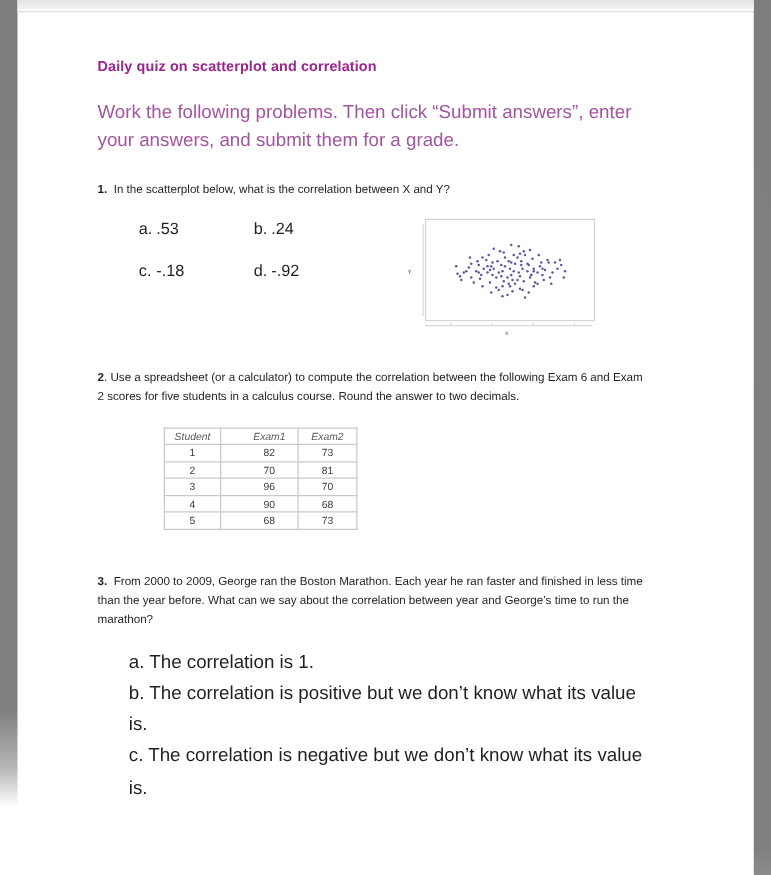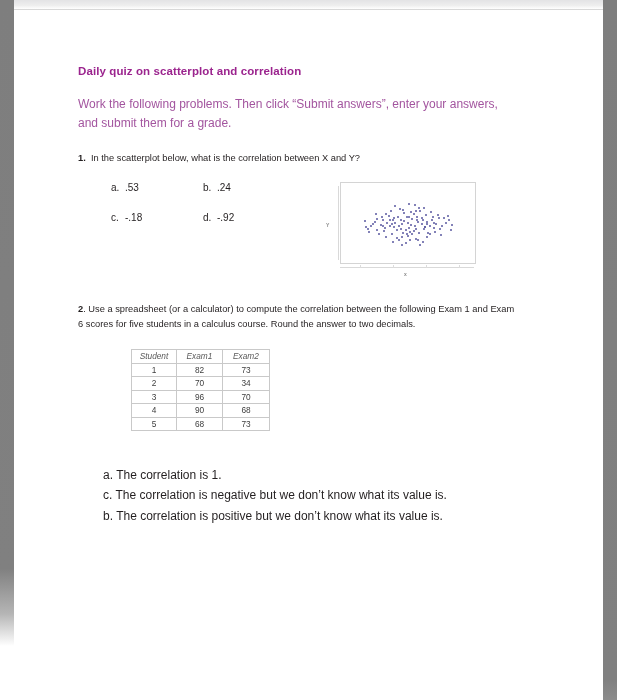--- a/index.html
+++ b/index.html
@@ -42,34 +42,34 @@
     position: absolute;
     top: 10px;
     left: 15px;
     right: 15px;
     bottom: 0;
     background: #ffffff;
   }
   .content {
     position: absolute;
     left: 63px;
-    top: 55px;
+    top: 38px;
     width: 460px;
   }
 
   .quiz-title {
     color: #9B248E;
     font-size: 11.5px;
     font-weight: bold;
     letter-spacing: 0.1px;
     margin: 0 0 18px 0;
   }
   .instructions {
     color: #A3559F;
-    font-size: 12px;
+    font-size: 15px;
     line-height: 1.55;
     margin: 0 0 19px 0;
     width: 440px;
   }
 
   .q-block {
     position: relative;
     color: #231f20;
   }
   .q-text {
@@ -95,21 +95,21 @@
     width: 230px;
     padding-left: 33px;
     box-sizing: border-box;
   }
   .choice-grid {
     display: grid;
     grid-template-columns: 92px 92px;
     row-gap: 19px;
   }
   .choice {
-    font-size: 10px;
+    font-size: 13px;
     color: #231f20;
     white-space: nowrap;
   }
   .choice .lab {
     display: inline-block;
     width: 14px;
   }
 
   
   .plot-wrap {
@@ -191,33 +191,33 @@
     color: #3d3d3d;
     text-align: center;
     padding: 1px 0 1.5px 0;
     font-weight: normal;
   }
   .exam-table th {
     color: #5a5a5a;
     font-style: italic;
   }
   .exam-table th:nth-child(1), .exam-table td:nth-child(1) { width: 44px; }
-  .exam-table th:nth-child(2), .exam-table td:nth-child(2) { width: 45px; }
+  .exam-table th:nth-child(2), .exam-table td:nth-child(2) { width: 45px; padding-left: 16px; }
   .exam-table th:nth-child(3), .exam-table td:nth-child(3) { width: 46px; }
 
   
   .q3 {
     margin-top: 34px;
     width: 440px;
   }
   .q3-choices {
     margin: 14px 0 0 25px;
   }
   .q3-choice {
-    font-size: 12px;
+    font-size: 15px;
     color: #231f20;
     line-height: 1.68;
   }
 
   .footer-note {
     margin-top: 32px;
     font-size: 9.3px;
     color: #A3559F;
   }
 </style>
@@ -367,40 +367,40 @@
           <div class="x-tick" style="left:40px"></div>
           <div class="x-tick" style="left:73px"></div>
           <div class="x-tick" style="left:106px"></div>
           <div class="x-tick" style="left:139px"></div>
           <div class="x-axis-label">x</div>
         </div>
       </div>
     </div>
 
     <div class="q-block q2">
-      <p class="q-text"><span class="q-num">2</span><span>. Use a spreadsheet (or a calculator) to compute the correlation between the following Exam 1 and Exam 6 scores for five students in a calculus course. Round the answer to two decimals.</span></p>
+      <p class="q-text"><span class="q-num">2</span><span>. Use a spreadsheet (or a calculator) to compute the correlation between the following Exam 6 and Exam 2 scores for five students in a calculus course. Round the answer to two decimals.</span></p>
 
       <table class="exam-table">
         <thead>
           <tr>
             <th>Student</th>
             <th>Exam1</th>
             <th>Exam2</th>
           </tr>
         </thead>
         <tbody>
           <tr>
             <td>1</td>
             <td>82</td>
             <td>73</td>
           </tr>
           <tr>
             <td>2</td>
             <td>70</td>
-            <td>34</td>
+            <td>81</td>
           </tr>
           <tr>
             <td>3</td>
             <td>96</td>
             <td>70</td>
           </tr>
           <tr>
             <td>4</td>
             <td>90</td>
             <td>68</td>
@@ -408,23 +408,24 @@
           <tr>
             <td>5</td>
             <td>68</td>
             <td>73</td>
           </tr>
         </tbody>
       </table>
     </div>
 
     <div class="q-block q3">
+      <p class="q-text"><span class="q-num">3.</span>&nbsp; <span>From 2000 to 2009, George ran the Boston Marathon. Each year he ran faster and finished in less time than the year before. What can we say about the correlation between year and George’s time to run the marathon?</span></p>
 
       <div class="q3-choices">
         <div class="q3-choice">a. The correlation is 1.</div>
+        <div class="q3-choice">b. The correlation is positive but we don’t know what its value is.</div>
         <div class="q3-choice">c. The correlation is negative but we don’t know what its value is.</div>
-        <div class="q3-choice">b. The correlation is positive but we don’t know what its value is.</div>
       </div>
     </div>
 
 
   </div>
 </div>
 
 </body></html>

